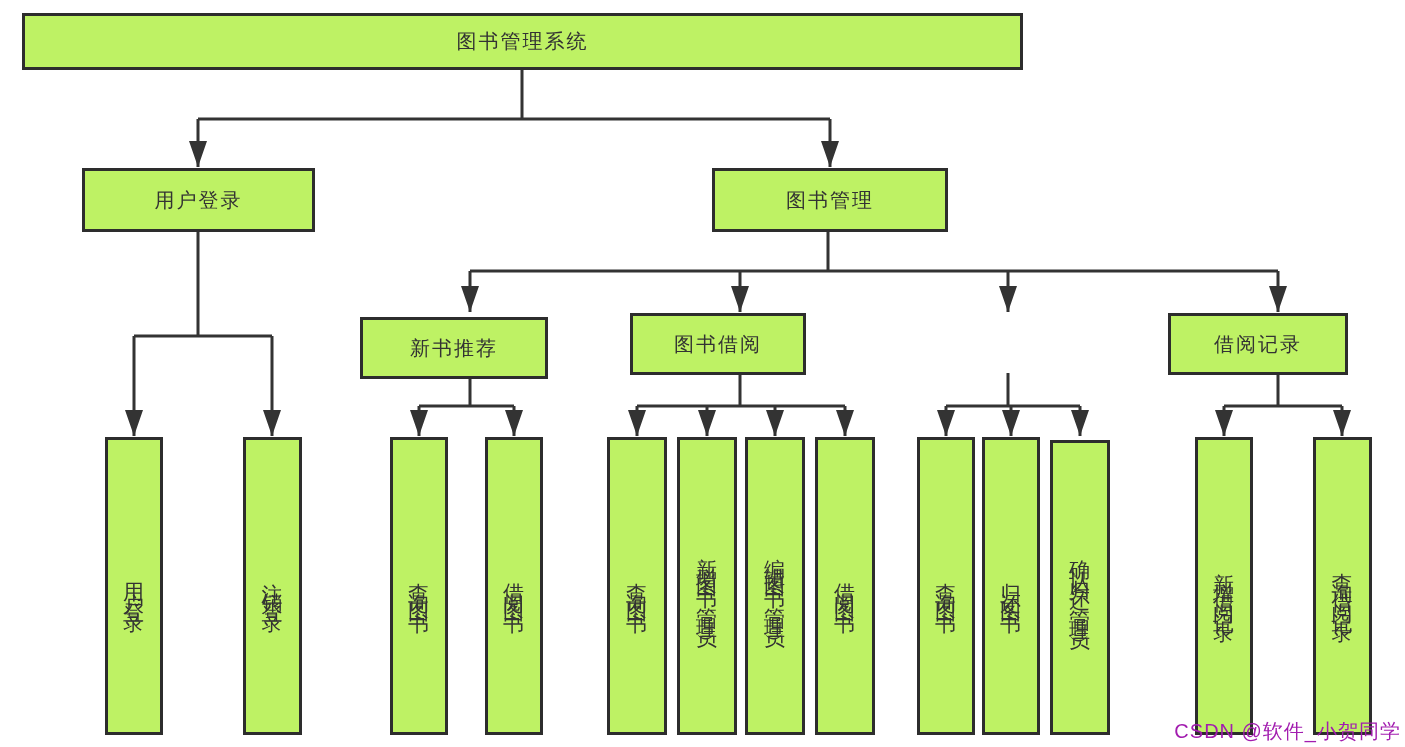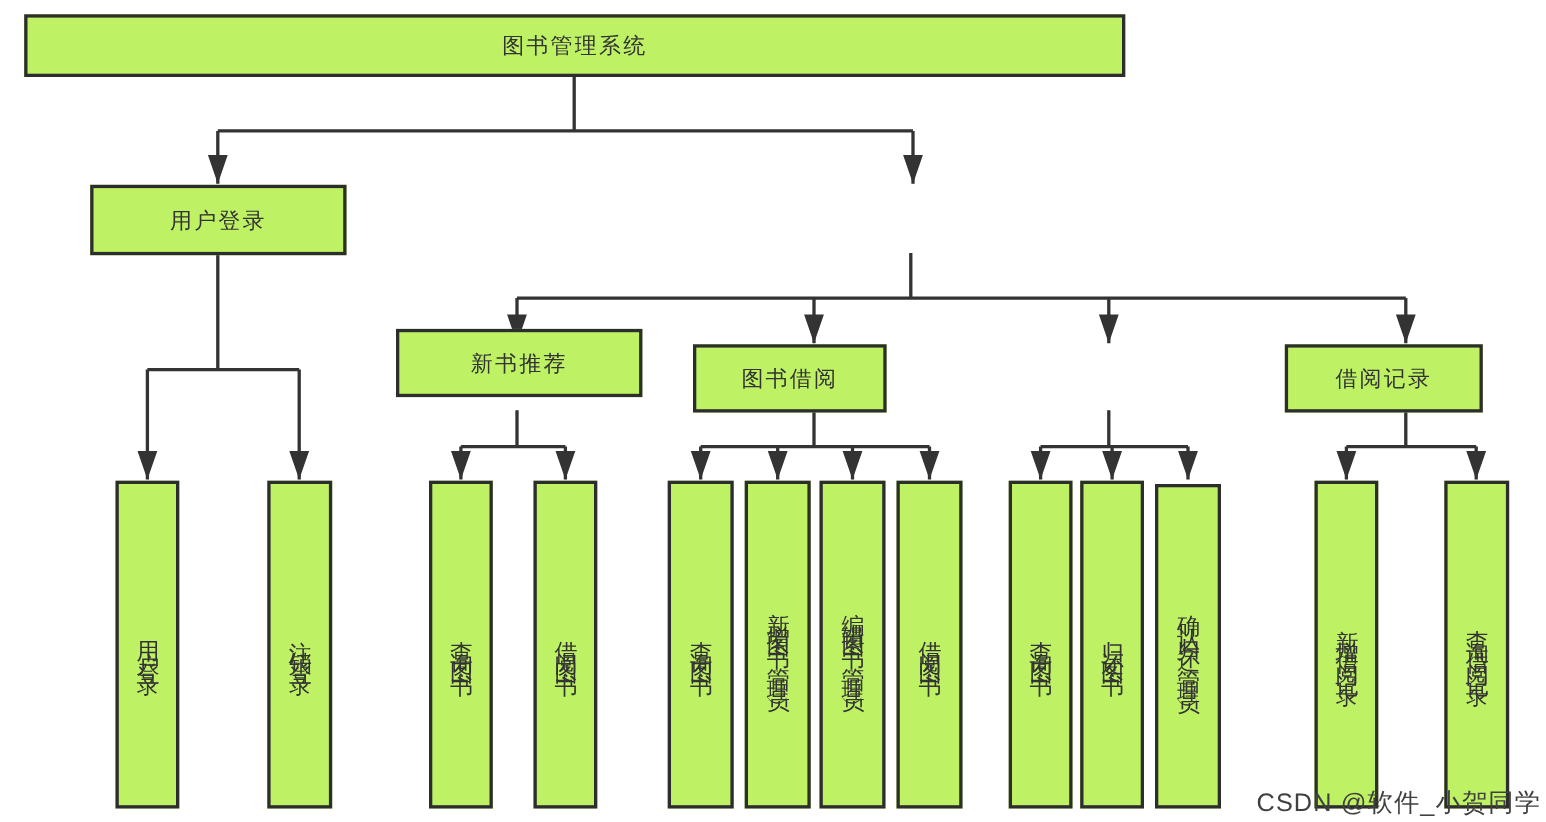--- a/index.html
+++ b/index.html
@@ -27,22 +27,22 @@
     text-orientation:mixed;
     font-size:21px;
     letter-spacing:10px;
     line-height:1;
     white-space:nowrap;
   }
   .watermark{
     position:absolute;
     right:4px;
     bottom:2px;
-    font-size:23px;
-    color:#404040;
+    font-size:20px;
+    color:#a21caf;
     letter-spacing:1px;
   }
 </style>
 </head>
 <body>
 
 <div class="canvas">
 
   <svg class="connectors" viewBox="0 0 1405 747" xmlns="http://www.w3.org/2000/svg">
 
@@ -103,22 +103,25 @@
       M1333,410 L1351,410 L1342,436 Z"></path>
   </svg>
 
   <div class="box h" style="left:22px;top:13px;width:1001px;height:57px">
     <span>图书管理系统</span>
   </div>
 
   <div class="box h" style="left:82px;top:168px;width:233px;height:64px">
     <span>用户登录</span>
   </div>
+  <div class="box h" style="left:712px;top:168px;width:236px;height:64px">
+    <span>图书管理</span>
+  </div>
 
-  <div class="box h" style="left:360px;top:299px;width:224px;height:62px">
+  <div class="box h" style="left:360px;top:317px;width:188px;height:62px">
     <span>新书推荐</span>
   </div>
   <div class="box h" style="left:630px;top:313px;width:176px;height:62px">
     <span>图书借阅</span>
   </div>
   <div class="box h" style="left:1168px;top:313px;width:180px;height:62px">
     <span>借阅记录</span>
   </div>
 
   <div class="box v" style="left:105px;top:437px;width:58px;height:298px">

